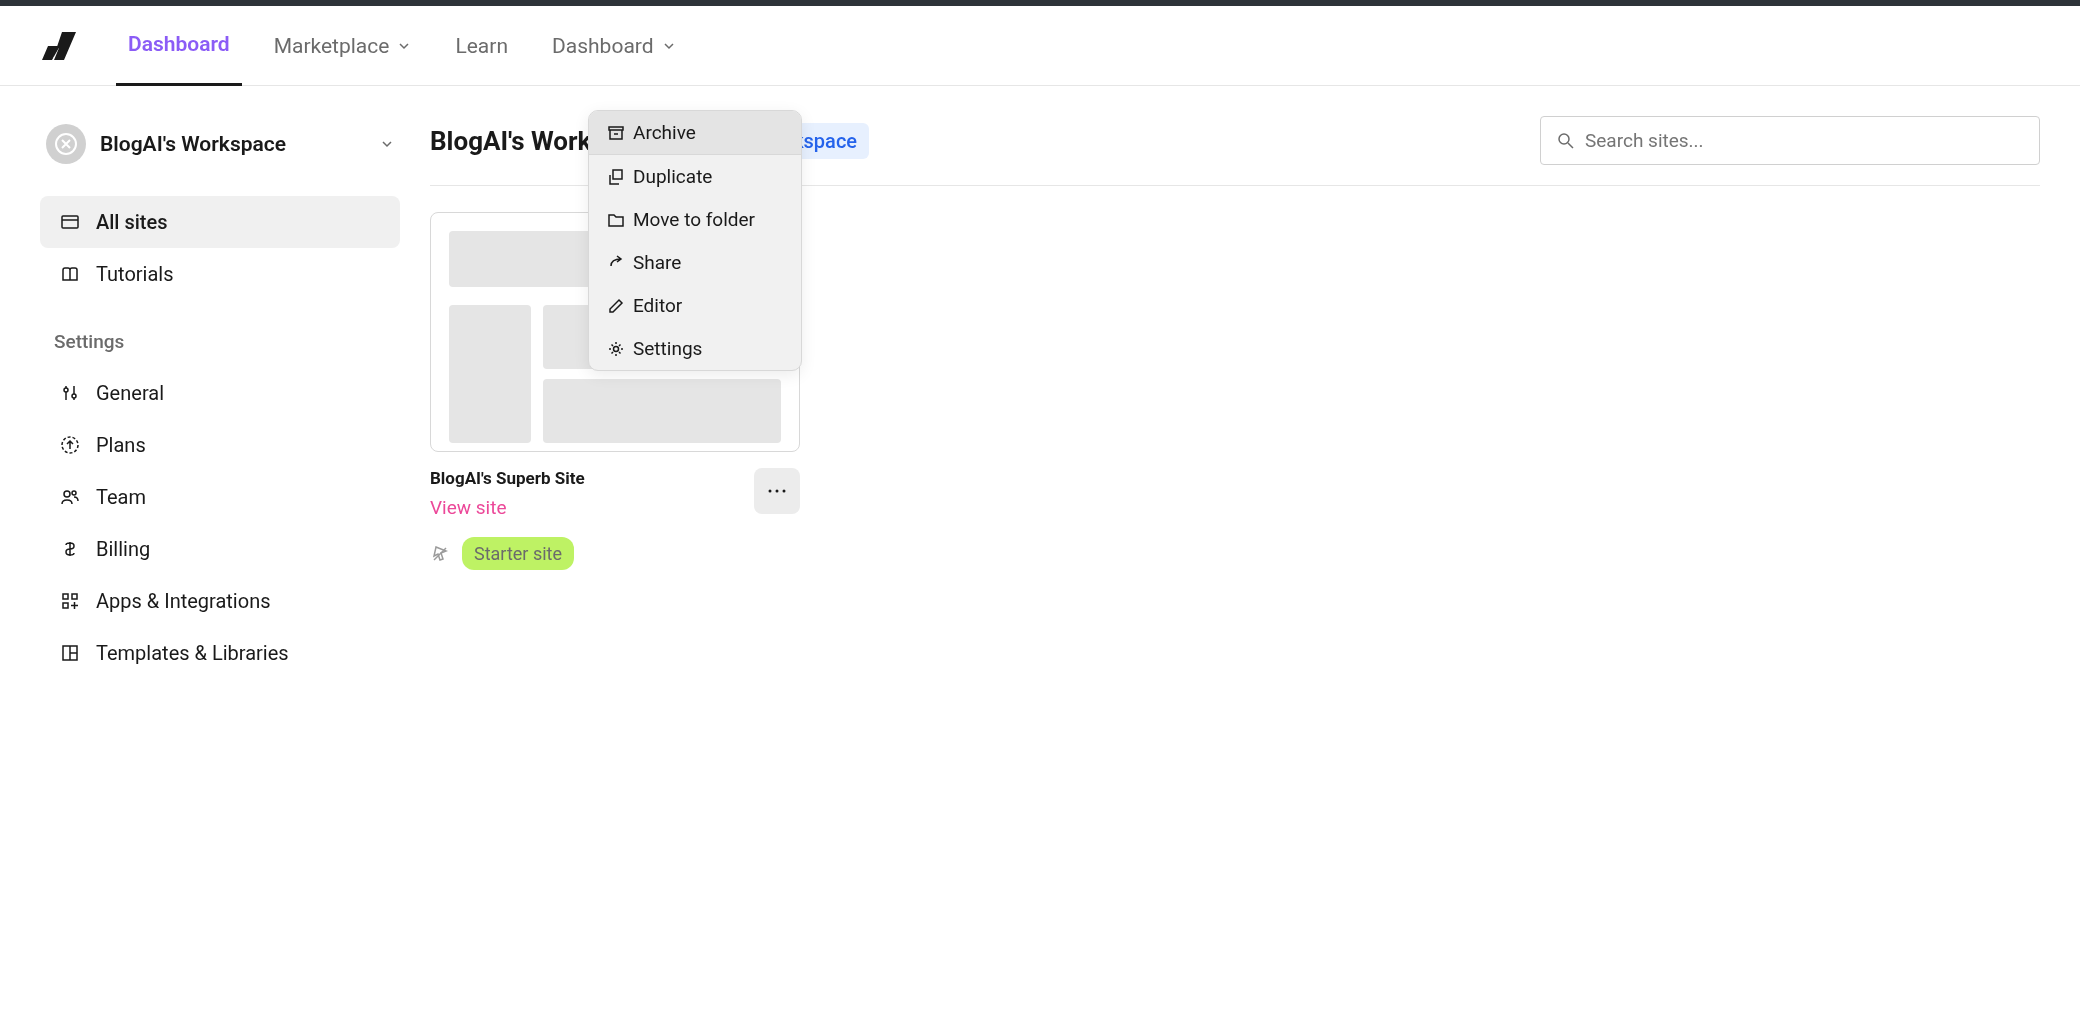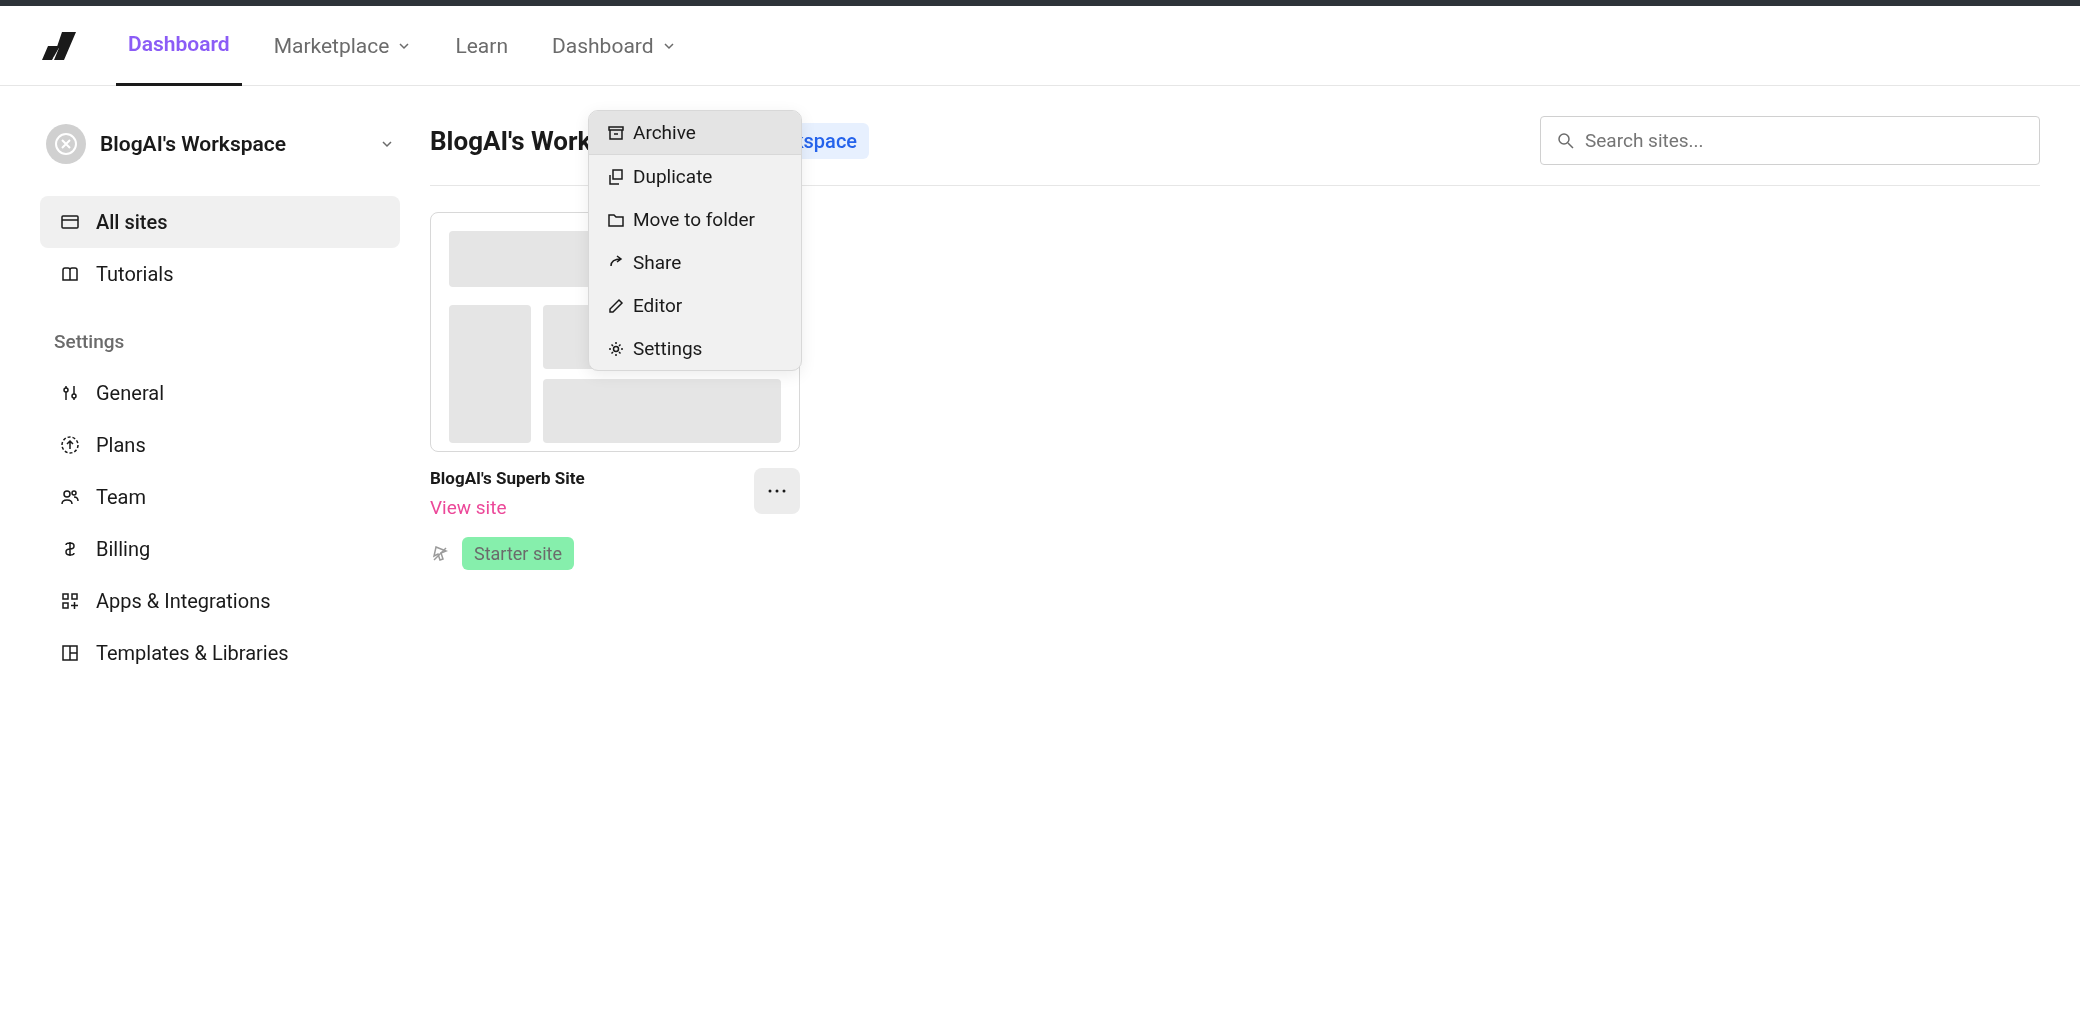--- a/index.html
+++ b/index.html
@@ -230,24 +230,24 @@
       align-items: center;
       gap: 12px;
       margin-top: 18px;
     }
     .site-tags svg {
       width: 20px;
       height: 20px;
       stroke: #9b9b9b;
     }
     .tag {
-      background: #86efac;
+      background: #bef264;
       color: #6b6b6b;
       padding: 6px 12px;
-      border-radius: 6px;
+      border-radius: 12px;
       font-size: 18px;
     }
     .context-menu {
       position: absolute;
       left: 158px;
       top: -6px;
       width: 214px;
       background: #f1f1f1;
       border: 1px solid #d8d8d8;
       border-radius: 10px;

